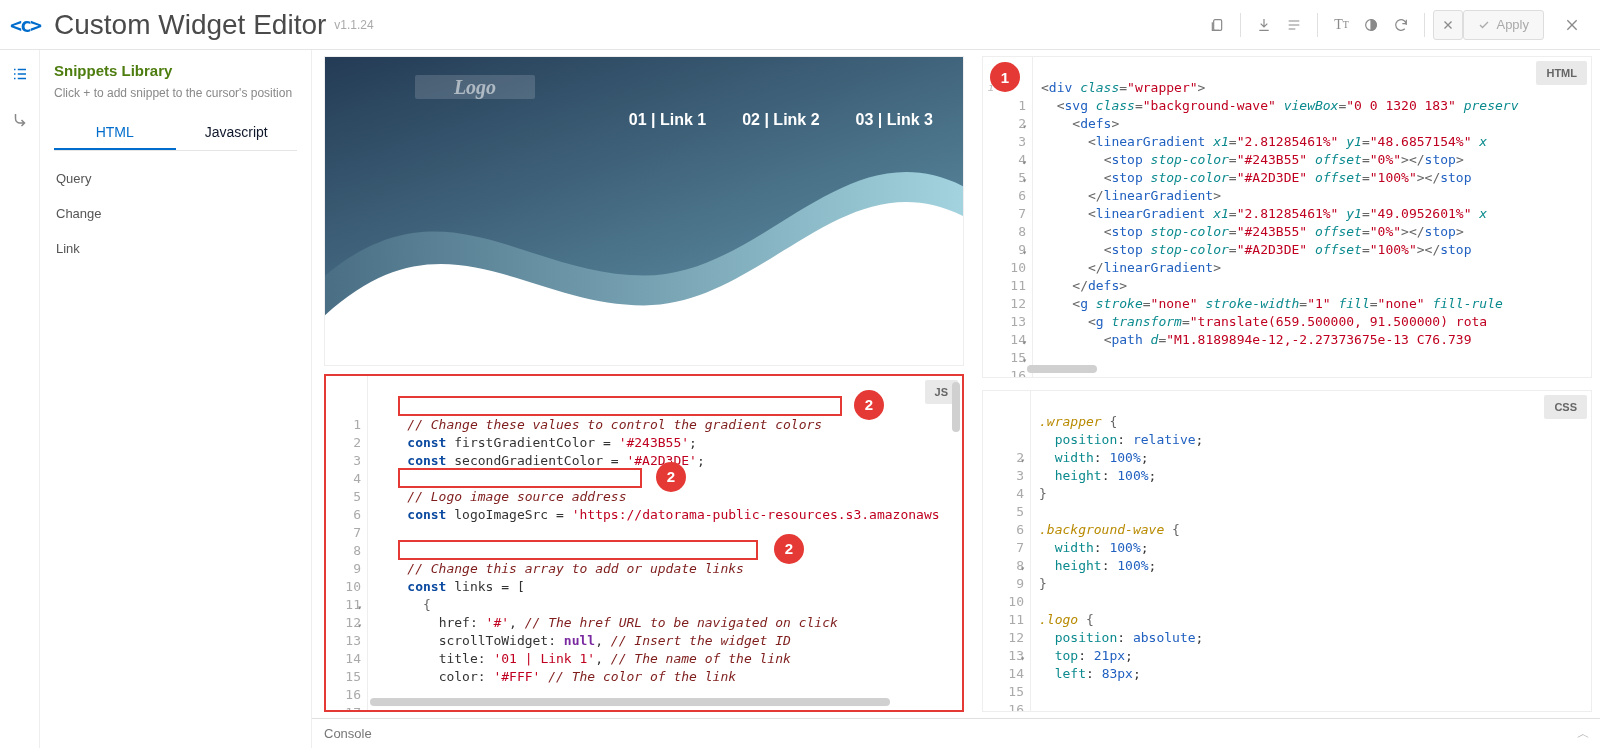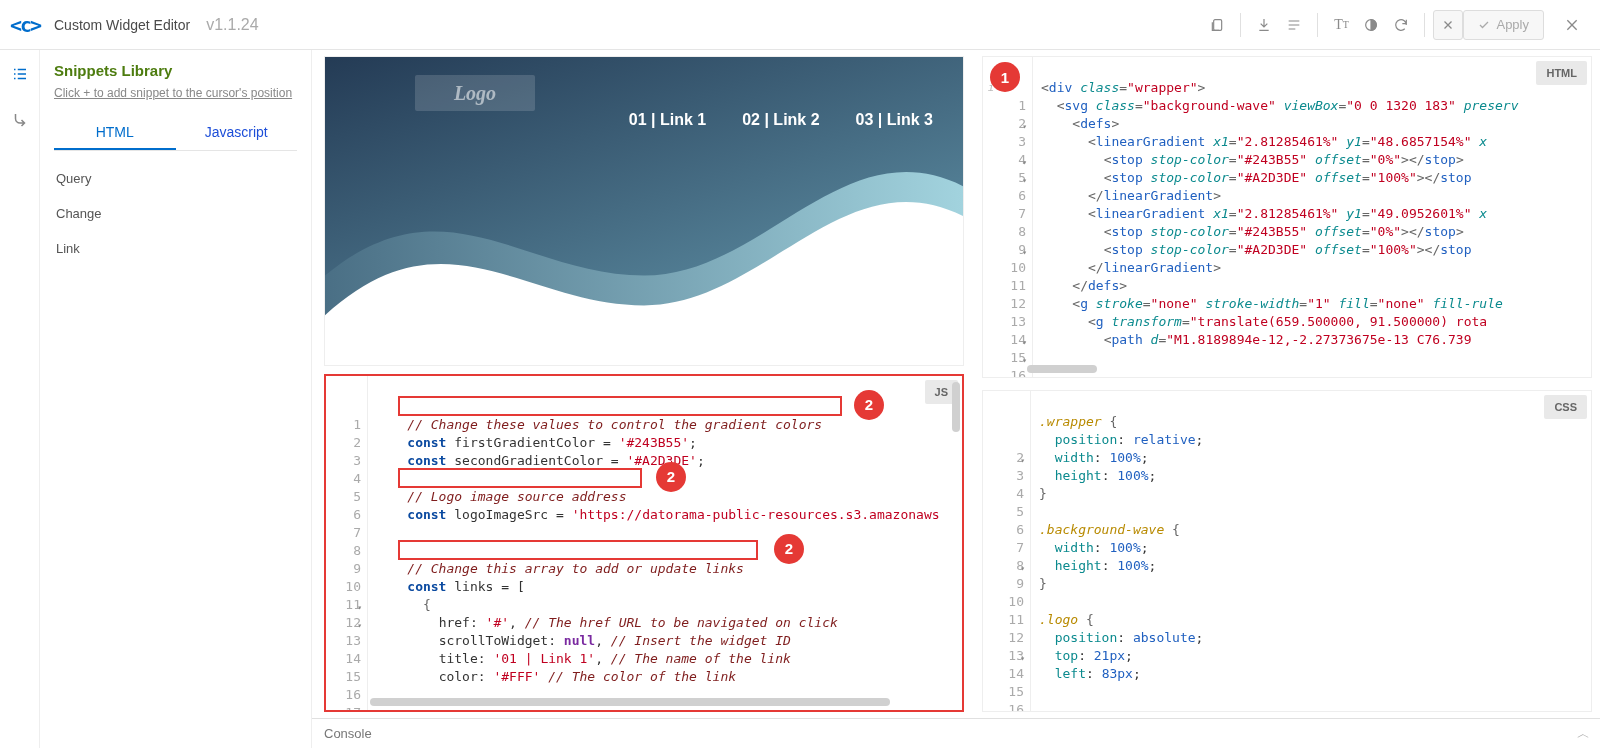--- a/index.html
+++ b/index.html
@@ -1,52 +1,52 @@
 <!DOCTYPE html>
 <html><head>
 <meta charset="utf-8">
 <style>
   * { box-sizing: border-box; margin: 0; padding: 0; }
   body { font-family: -apple-system, BlinkMacSystemFont, "Segoe UI", Arial, sans-serif; font-size: 13px; color: #333; background: #fff; overflow: hidden; width: 1600px; height: 748px; }
 
   
   .topbar { height: 50px; display: flex; align-items: center; border-bottom: 1px solid #e5e5e5; padding: 0 14px 0 10px; }
   .logo-ico { width: 30px; text-align:center; font-weight:700; font-size:20px; color:#006dcc; font-family: monospace; letter-spacing:-2px;}
-  .title { font-size: 14px; font-weight: 400; color:#4a4a4a; margin-left:14px;}
-  .version { font-size: 16px; color:#aaa; margin-left:16px; }
+  .title { font-size: 28px; font-weight: 400; color:#4a4a4a; margin-left:14px;}
+  .version { font-size: 12px; color:#aaa; margin-left:8px; }
   .topbar-spacer { flex:1; }
   .tb-btn { width:30px; height:30px; display:inline-flex; align-items:center; justify-content:center; color:#8a8a8a; cursor:pointer; border-radius:3px; }
   .tb-sep { width:1px; height:24px; background:#e0e0e0; margin:0 8px; }
   .apply-btn { display:inline-flex; align-items:center; gap:6px; height:30px; padding:0 14px; border:1px solid #ddd; background:#f7f7f7; color:#aaa; border-radius:3px; cursor:pointer;}
   .x-btn { width:30px; height:30px; display:inline-flex; align-items:center; justify-content:center; color:#8a8a8a; border:1px solid #ddd; background:#f7f7f7; border-radius:3px; cursor:pointer;}
   .close-btn-big { width:28px; height:28px; margin-left:14px; display:inline-flex; align-items:center; justify-content:center; color:#8a8a8a; cursor:pointer; font-size:18px; }
 
   
   .body { display:flex; height:calc(100% - 50px); }
   .rail { width:40px; background:#fff; border-right:1px solid #eee; display:flex; flex-direction:column; align-items:center; padding-top:12px; gap:22px; }
   .rail-ico { width:24px; height:24px; display:flex; align-items:center; justify-content:center; color:#006dcc; cursor:pointer;}
   .rail-ico.muted { color:#888; }
 
   .sidebar { width:272px; border-right:1px solid #eee; padding:12px 14px; }
   .sidebar h3 { font-size:15px; font-weight:600; color:#4d7c0f; margin-bottom:6px;}
-  .side-desc { color:#888; font-size:12px; line-height:1.4; margin-bottom:14px;text-decoration:underline; }
+  .side-desc { color:#888; font-size:12px; line-height:1.4; margin-bottom:14px; }
   .side-tabs { display:flex; border-bottom:1px solid #e5e5e5; margin-bottom:10px; }
-  .side-tab { flex:1; text-align:center; padding:8px 0; font-size:14px; color:#1d4ed8; cursor:pointer; }
+  .side-tab { flex:1; text-align:center; padding:8px 0; font-size:14px; color:#0f172a; cursor:pointer; }
   .side-tab.active { color:#006dcc; border-bottom:2px solid #006dcc; }
   .side-item { padding:10px 2px; font-size:13px; color:#555; cursor:pointer; }
 
   .main { flex:1; display:flex; flex-direction:column; min-width:0;}
   .workarea { flex:1; display:flex; gap:18px; padding:6px 8px 6px 12px; min-height:0; }
   .leftcol { width:640px; display:flex; flex-direction:column; gap:8px; min-height:0;}
   .rightcol { flex:1; display:flex; flex-direction:column; gap:12px; min-height:0; }
 
   
   .preview { position:relative; height:310px; border:1px solid #eee; overflow:hidden; }
   .preview svg.bg { width:100%; height:100%; display:block; }
-  .preview .logo-box { position:absolute; top:18px; left:90px; width:120px; height:36px; background:rgba(255,255,255,0.15); display:flex; align-items:center; justify-content:center; font-family:Georgia,serif; font-style:italic; font-weight:700; color:rgba(255,255,255,0.55); font-size:20px; border-radius:2px;}
+  .preview .logo-box { position:absolute; top:18px; left:90px; width:120px; height:24px; background:rgba(255,255,255,0.15); display:flex; align-items:center; justify-content:center; font-family:Georgia,serif; font-style:italic; font-weight:700; color:rgba(255,255,255,0.55); font-size:20px; border-radius:2px;}
   .preview .links { position:absolute; top:54px; right:30px; display:flex; gap:36px; color:#fff; font-weight:600; font-size:16px;}
   .preview .links span { cursor:pointer; }
 
   
   .editor { position:relative; flex:1; border:1px solid #eee; display:flex; min-height:0; font-family: Menlo, Consolas, monospace; font-size:13px; line-height:18px; overflow:hidden; }
   .editor.has-red { border:2px solid #e53935; }
   .gutter { width:42px; background:#fff; color:#aaa; text-align:right; padding:4px 6px 4px 0; border-right:1px solid #eee; font-family: Menlo, Consolas, monospace; white-space:pre; overflow:hidden;}
   .gut-line { height:18px; position:relative; }
   .fold { position:absolute; right:-1px; top:3px; font-size:8px; color:#888; }
   .icol { width:16px; background:#fff; color:#bbb; font-style:italic; text-align:center; padding-top:4px; font-family: Menlo, Consolas, monospace; font-size:11px;}

